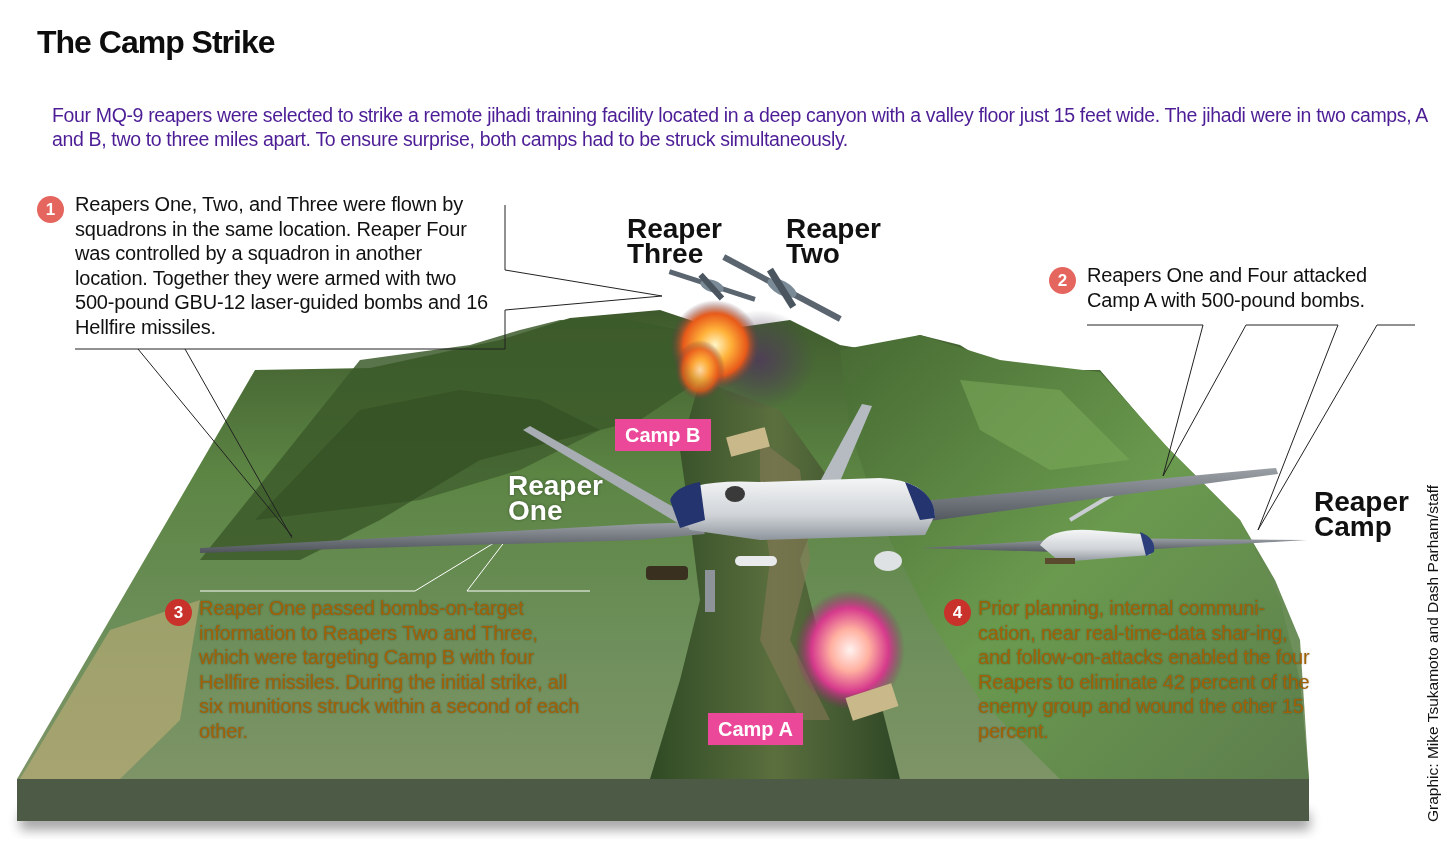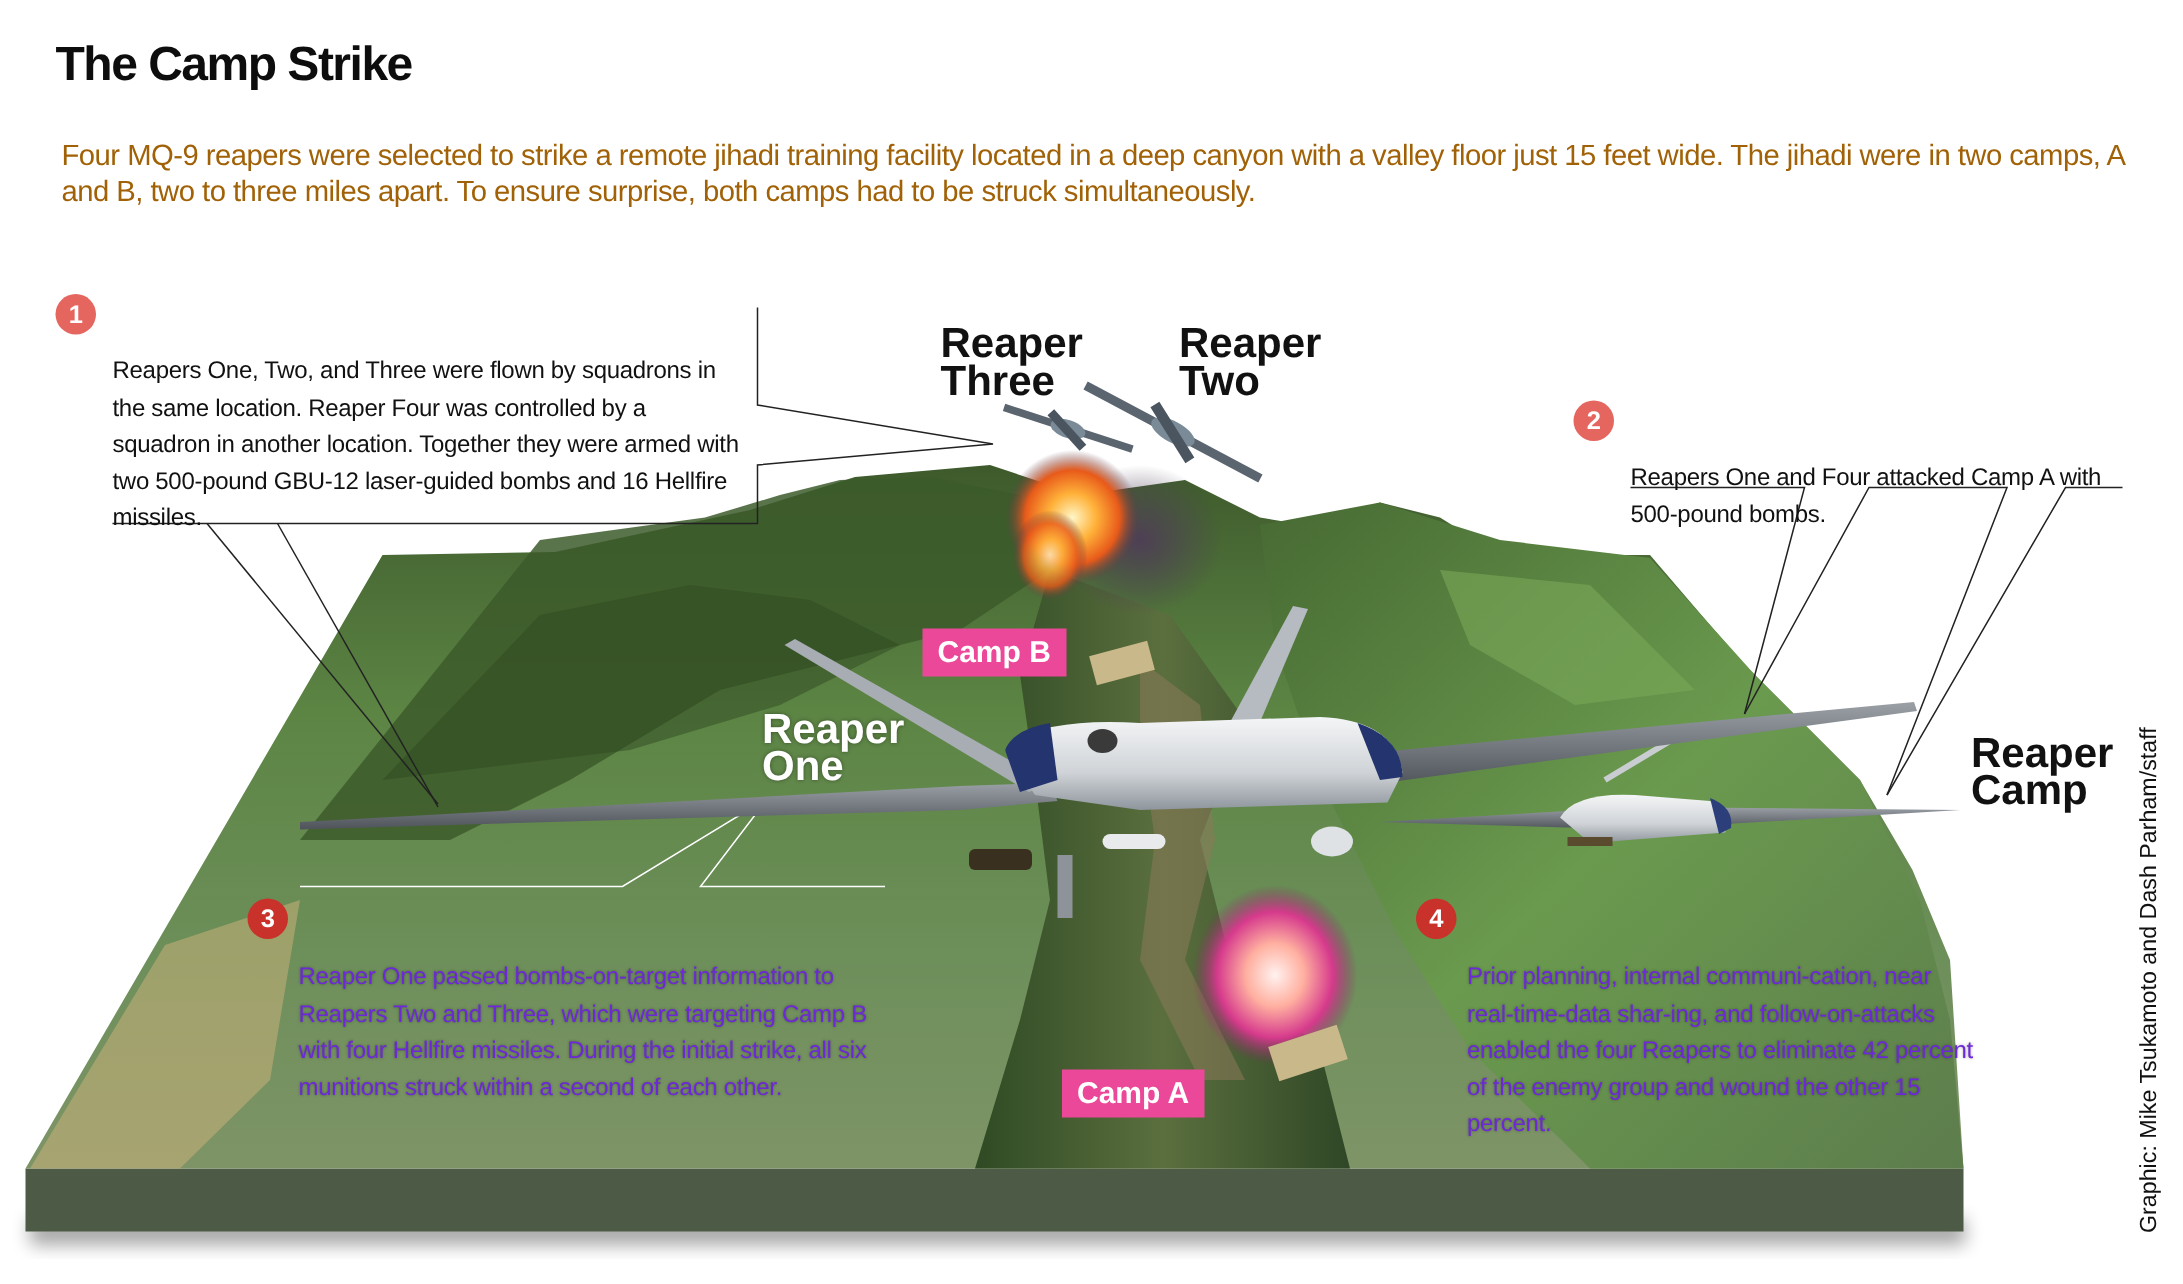--- a/index.html
+++ b/index.html
@@ -1,22 +1,22 @@
 <!DOCTYPE html>
 <html><head>
 <meta charset="utf-8">
 <style>
   html, body { margin: 0; padding: 0; background: #ffffff; }
   body { width: 1455px; height: 856px; position: relative; overflow: hidden; font-family: "Liberation Sans", sans-serif; color: #111; }
   .title { position: absolute; left: 37px; top: 24px; font-size: 32px; font-weight: bold; letter-spacing: -1px; color: #0d0d0d; margin: 0; }
-  .subtitle { position: absolute; left: 37px; top: 88px; width: 1390px; font-size: 19.5px; line-height: 24px; color: #a16207; letter-spacing: -0.35px; margin: 4px; }
+  .subtitle { position: absolute; left: 37px; top: 88px; width: 1390px; font-size: 19.5px; line-height: 24px; color: #4c1d95; letter-spacing: -0.35px; margin: 15px; }
   .scene { position: absolute; left: 0; top: 0; width: 1455px; height: 856px; }
-  .callout { position: absolute; font-size: 16px; line-height: 24.6px; letter-spacing: -0.2px; margin-top: 44px; }
+  .callout { position: absolute; font-size: 20px; line-height: 24.6px; letter-spacing: -0.2px; }
   .callout.dark { color: #111; }
-  .callout.light { color: #6d28d9; text-shadow: 0 0 2px rgba(0,0,0,0.35); }
+  .callout.light { color: #a16207; text-shadow: 0 0 2px rgba(0,0,0,0.35); }
   .badge { position: absolute; width: 27px; height: 27px; border-radius: 50%; color: #fff; font-weight: bold; font-size: 17px; line-height: 27px; text-align: center; }
   .badge.light-bg { background: #e5655f; }
   .badge.dark-bg { background: #c8322a; }
   .drone-label { position: absolute; font-weight: bold; font-size: 28px; line-height: 24.5px; }
   .drone-label.dark { color: #111; }
   .drone-label.light { color: #fff; text-shadow: 0 0 3px rgba(0,0,0,0.4); }
   .camp-tag { position: absolute; background: #ec4899; color: #fff; font-weight: bold; font-size: 20px; line-height: 32px; padding: 0 10px; height: 32px; }
   .credit { position: absolute; left: 1424px; top: 822px; transform-origin: 0 0; transform: rotate(-90deg); font-size: 15.5px; color: #111; white-space: nowrap; }
 </style>
 </head>

